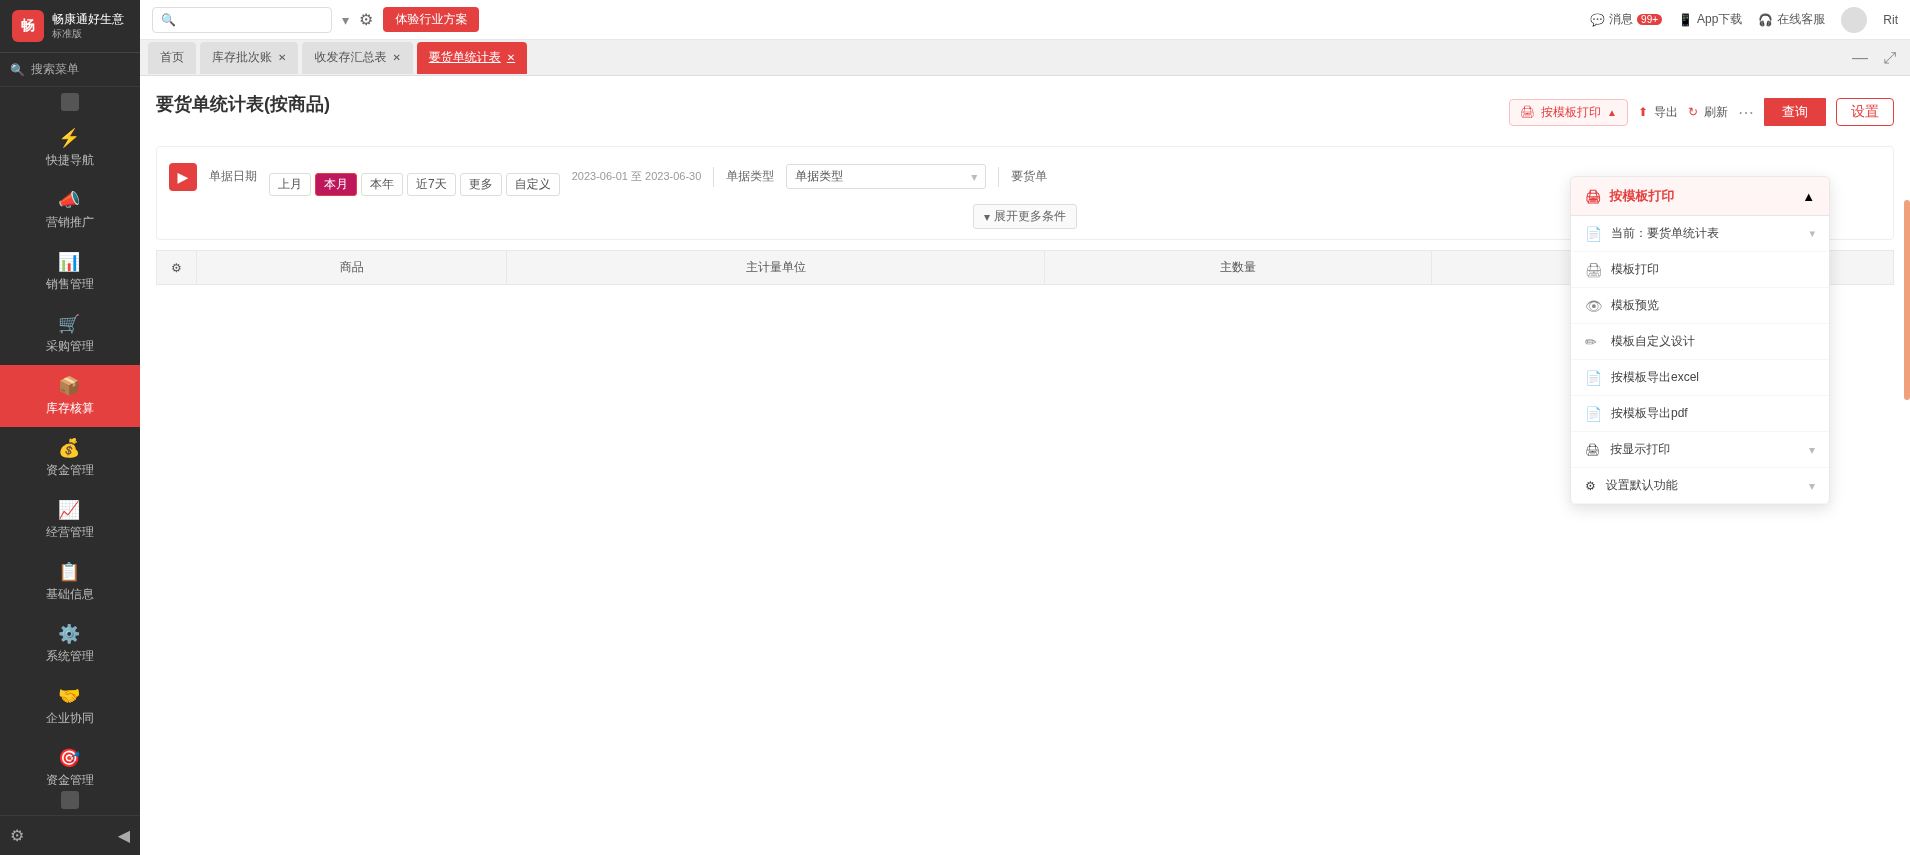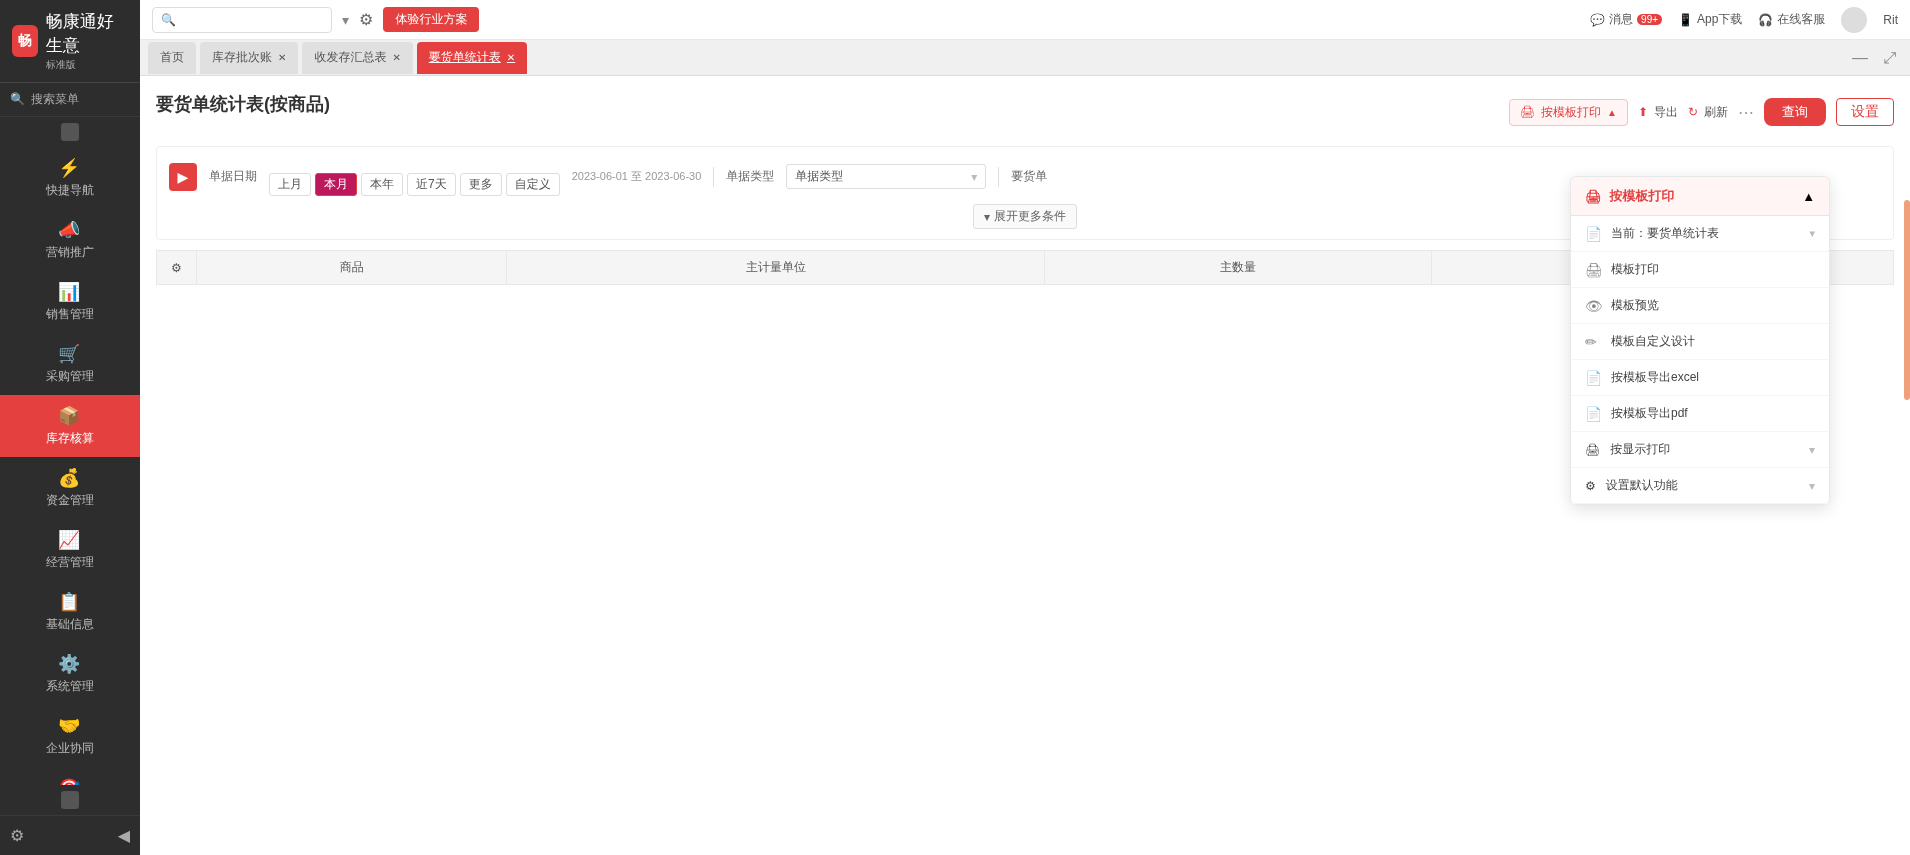--- a/index.html
+++ b/index.html
@@ -25,21 +25,21 @@
     .logo-icon {
       width: 32px;
       height: 32px;
       background: #e54040;
       border-radius: 6px;
       display: flex; align-items: center; justify-content: center;
       color: white;
       font-size: 14px;
       font-weight: bold;
     }
-    .logo-text { font-size: 17px; color: #fff; line-height: 1.4; }
+    .logo-text { font-size: 12px; color: #fff; line-height: 1.4; }
     .logo-tag { font-size: 10px; color: #aaa; }
 
     .sidebar-search {
       padding: 8px 10px;
       display: flex;
       align-items: center;
       gap: 6px;
       color: #aaa;
       font-size: 12px;
       cursor: pointer;
@@ -308,21 +308,21 @@
       color: #444;
       cursor: pointer;
       border-bottom: 1px solid #f5f5f5;
     }
     .dropdown-item-expand-left { display: flex; align-items: center; gap: 10px; }
     .chevron-icon { color: #bbb; font-size: 12px; }
     .btn-query {
       background: #e54040;
       color: #fff;
       border: none;
-      border-radius: 8px;
+      border-radius: 1px;
       padding: 5px 18px;
       font-size: 13px;
       cursor: pointer;
     }
     .btn-settings {
       background: #fff;
       color: #e54040;
       border: 1px solid #e54040;
       border-radius: 4px;
       padding: 4px 14px;

